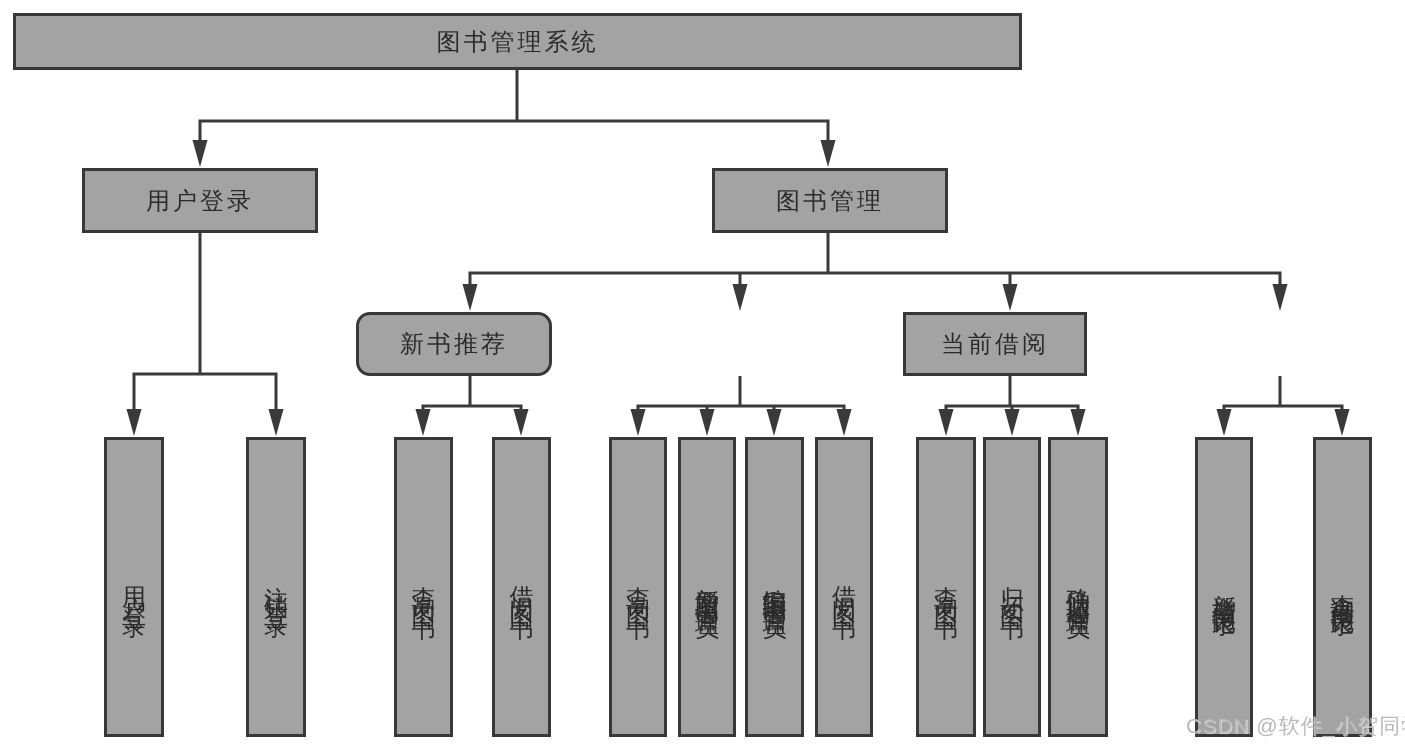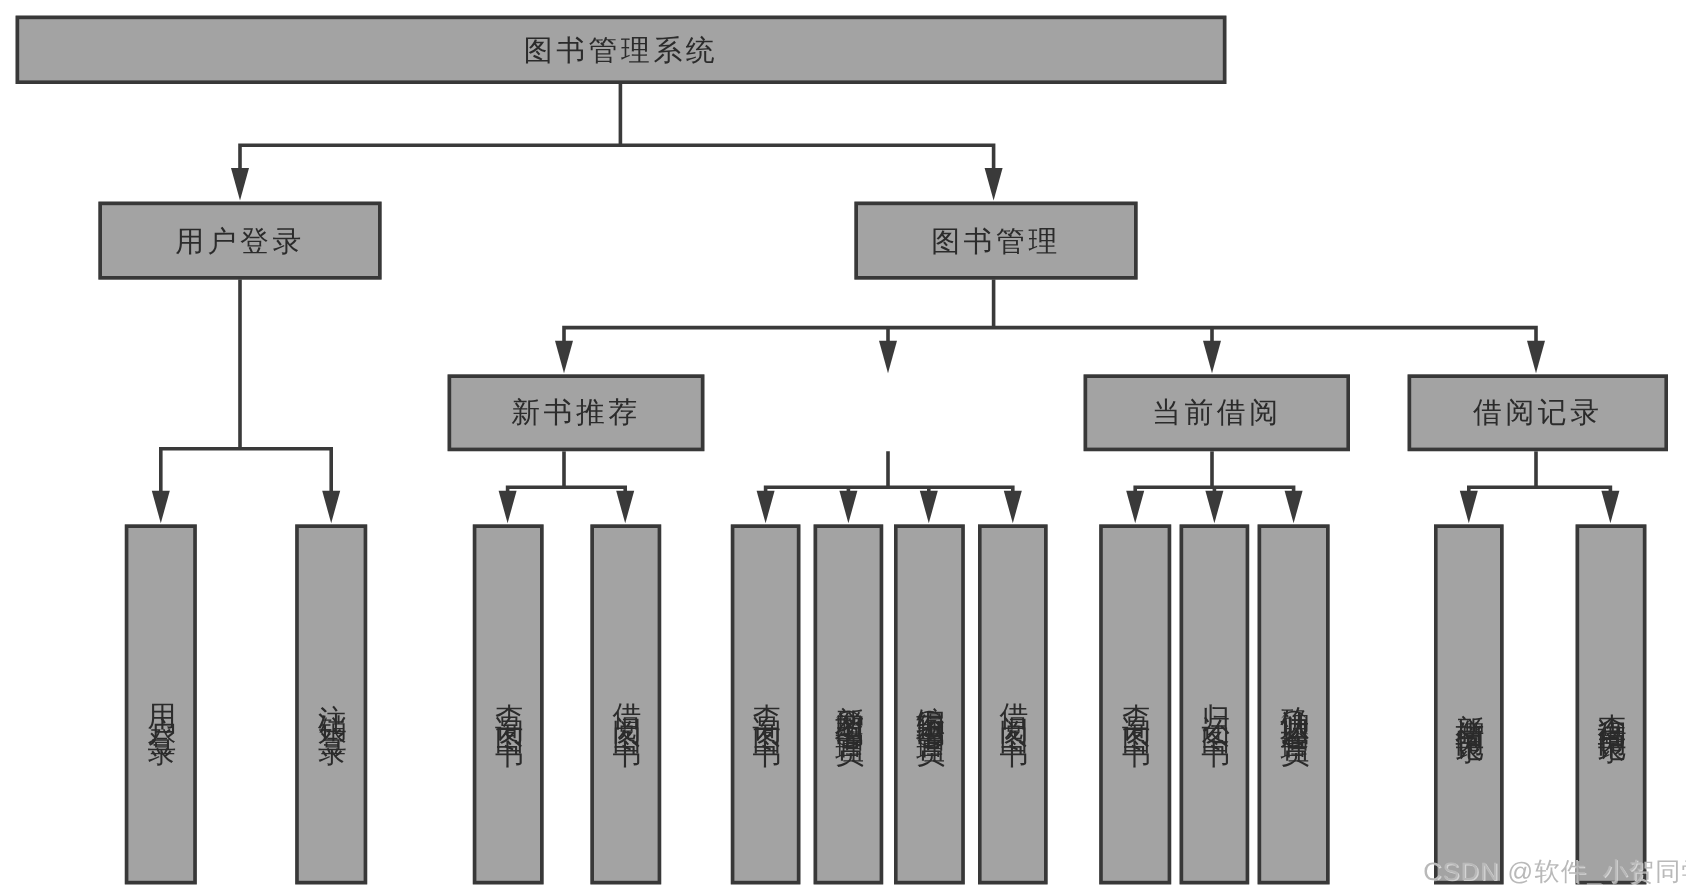--- a/index.html
+++ b/index.html
@@ -27,23 +27,23 @@
   .leaf{
     writing-mode:vertical-rl;text-orientation:mixed;
     letter-spacing:10px;line-height:1;white-space:normal;
     padding:6px 0;
   }
   .leaf.long{letter-spacing:4px;}
   
   .n-root{left:13px;top:13px;width:1009px;height:57px;}
   .n-user-login{left:82px;top:168px;width:236px;height:65px;}
   .n-book-mgmt{left:712px;top:168px;width:236px;height:65px;font-family:Liberation Serif, serif;}
-  .n-new-book{left:373px;top:312px;width:214px;height:64px;}
+  .n-new-book{left:356px;top:312px;width:196px;height:64px;border-radius:14px;}
   .n-book-borrow{left:633px;top:312px;width:214px;height:64px;}
-  .n-current-borrow{left:903px;top:312px;width:222px;height:64px;}
+  .n-current-borrow{left:903px;top:312px;width:184px;height:64px;}
   .n-borrow-records{left:1173px;top:312px;width:217px;height:64px;}
   .lf{top:437px;height:300px;}
   .lf1{left:104px;width:60px;}  .lf2{left:246px;width:60px;}
   .lf3{left:394px;width:59px;}  .lf4{left:492px;width:59px;}
   .lf5{left:609px;width:58px;}  .lf6{left:678px;width:58px;}
   .lf7{left:745px;width:59px;}  .lf8{left:815px;width:58px;}
   .lf9{left:916px;width:60px;}  .lf10{left:983px;width:58px;}
   .lf11{left:1048px;width:60px;} .lf12{left:1195px;width:58px;}
   .lf13{left:1313px;width:59px;}
   .watermark{
@@ -98,21 +98,20 @@
     <polygon points="1334.5,409 1349.5,409 1342,436"></polygon>
   </svg>
 
   <div class="node n-root">图书管理系统</div>
 
   <div class="node n-user-login">用户登录</div>
   <div class="node n-book-mgmt">图书管理</div>
 
   <div class="node n-new-book">新书推荐</div>
   <div class="node n-current-borrow">当前借阅</div>
-  <div class="node n-borrow-records">借阅记录</div>
 
   <div class="node leaf lf lf1">用户登录</div>
   <div class="node leaf lf lf2">注销登录</div>
 
   <div class="node leaf lf lf3">查询图书</div>
   <div class="node leaf lf lf4">借阅图书</div>
 
   <div class="node leaf lf lf5">查询图书</div>
   <div class="node leaf long lf lf6">新增图书（管理员）</div>
   <div class="node leaf long lf lf7">编辑图书（管理员）</div>

